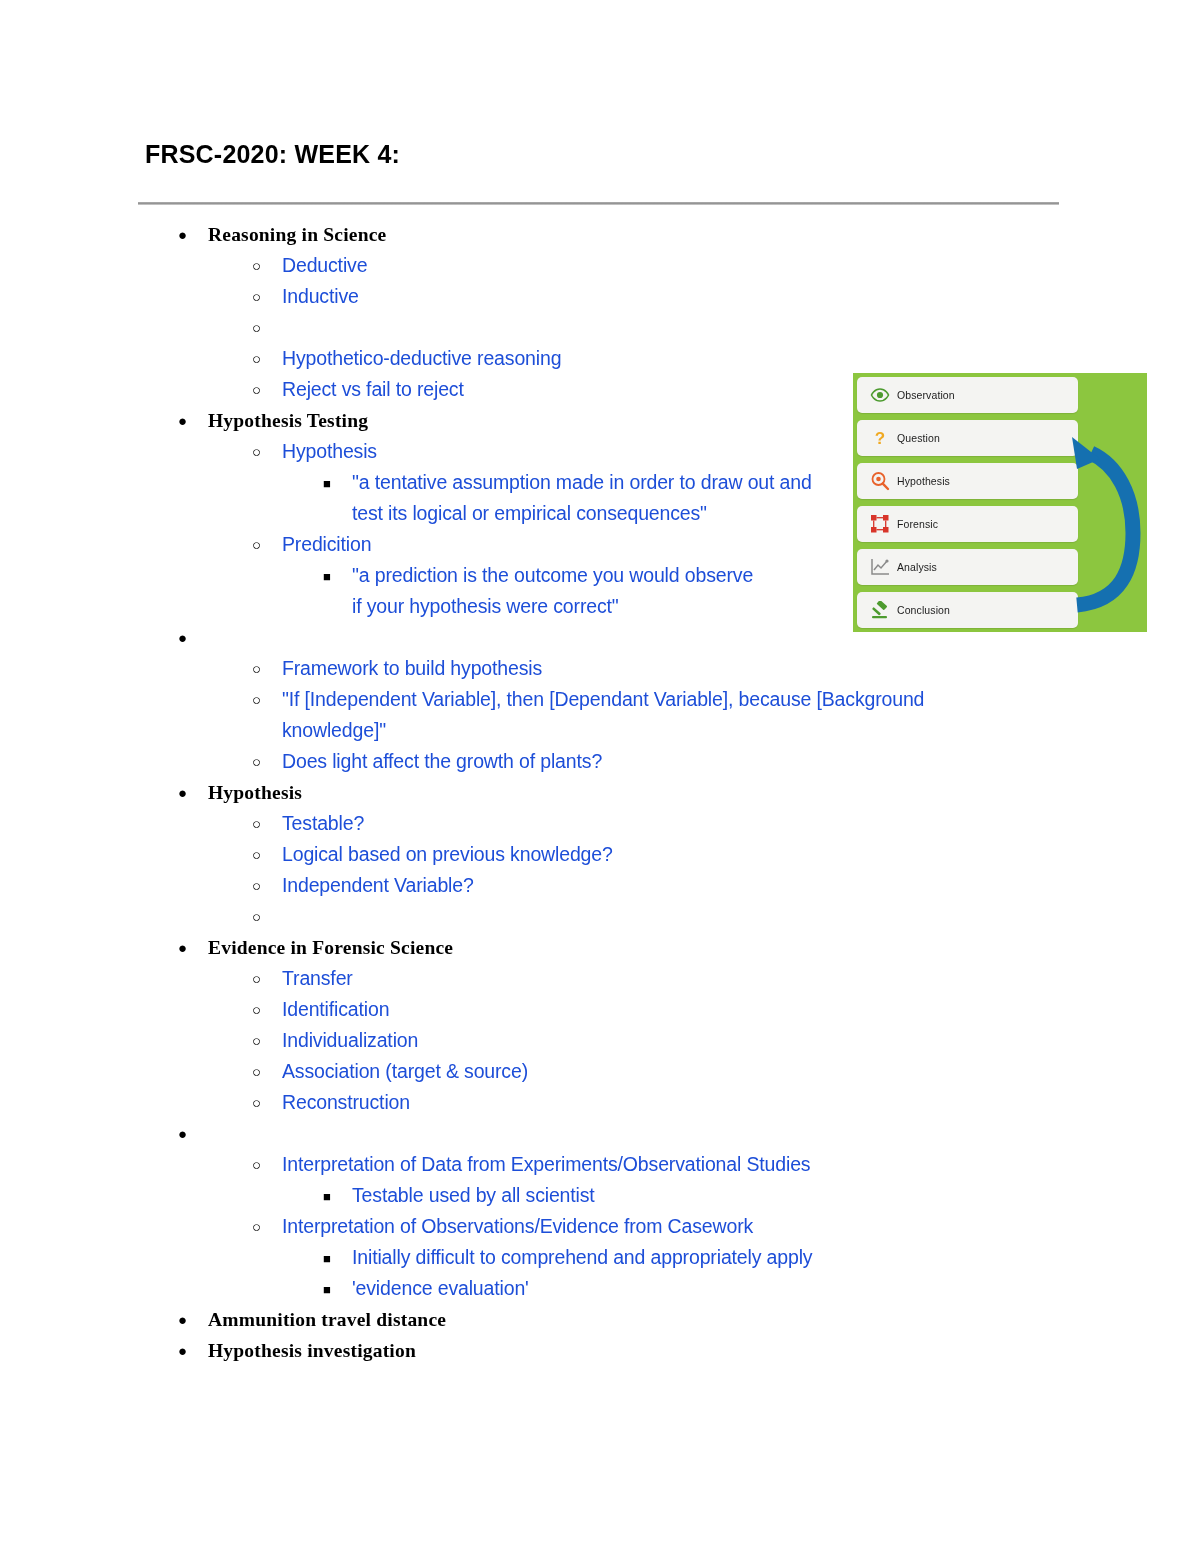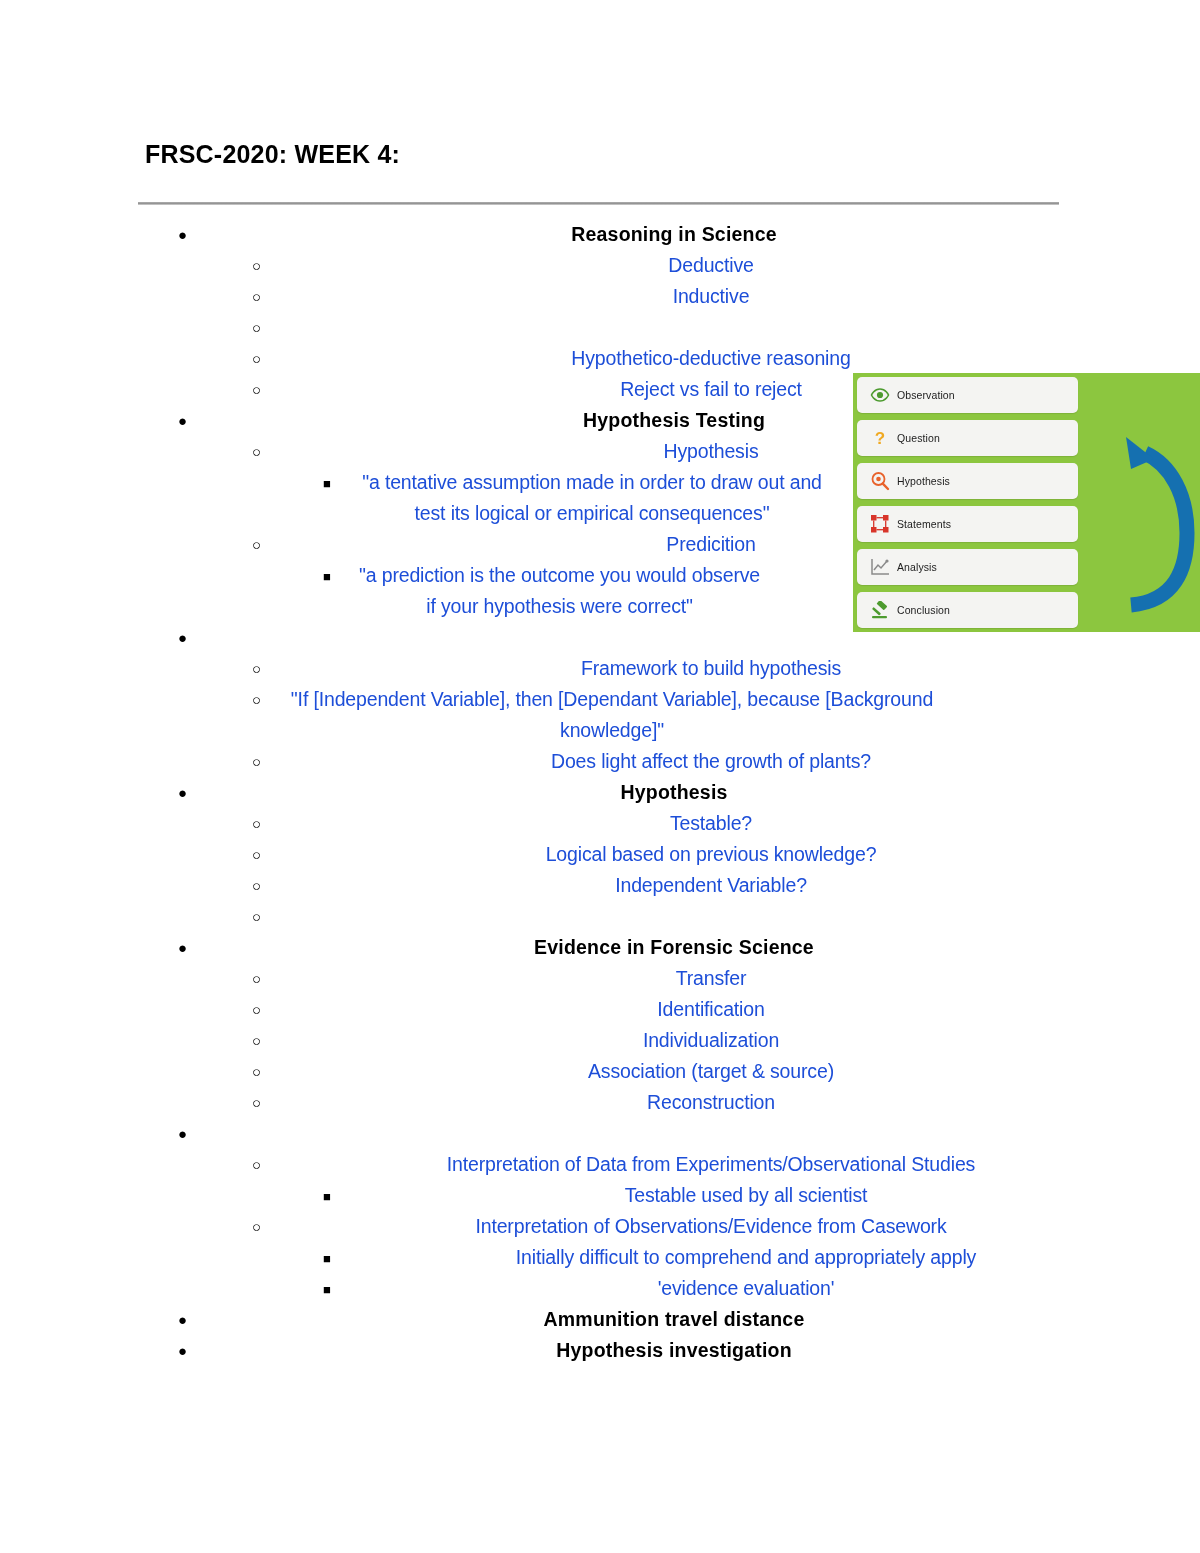--- a/index.html
+++ b/index.html
@@ -12,21 +12,20 @@
     height: 1553px;
     position: relative;
     font-family: "Liberation Sans", "DejaVu Sans", sans-serif;
     color: #000000;
     overflow: hidden;
   }
 
   .page {
     position: absolute;
     inset: 0;
-    text-align: center;
   }
 
   
   .doc-title {
     position: absolute;
     left: 145px;
     top: 140px;
     font-size: 25px;
     font-weight: bold;
     letter-spacing: 0.2px;
@@ -68,41 +67,41 @@
     display: block;
     font-size: 19.5px;
     line-height: 31px;
     color: #1d4ed8;
     letter-spacing: -0.15px;
   }
 
   
   .lvl1 { padding-left: 208px; padding-right: 60px; }
   .lvl1 .bullet { left: 178px; font-size: 15px; }
-  .lvl1 .txt { font-weight: bold; letter-spacing: 0.2px; color: #000; }
+  .lvl1 .txt { font-weight: bold; letter-spacing: 0.2px; color: #000; font-family: Liberation Serif, serif; }
 
   
   .lvl2 { padding-left: 282px; padding-right: 60px; }
   .lvl2 .bullet { left: 252px; font-size: 15px; }
 
   
   .lvl3 { padding-left: 352px; padding-right: 60px; }
   .lvl3 .bullet { left: 323px; font-size: 13px; line-height: 33px; }
 
   
   .w-narrow  { max-width: 480px; }
   .w-narrow2 { max-width: 415px; }
   .w-mid     { max-width: 660px; }
 
   
   .figure {
     position: absolute;
     left: 853px;
     top: 373px;
-    width: 348px;
+    width: 294px;
     height: 259px;
     background: #8cc63f;
     overflow: hidden;
   }
 
   .fig-rows {
     position: absolute;
     left: 4px;
     top: 4px;
     width: 221px;
@@ -325,21 +324,21 @@
               <rect x="1" y="1" width="5.5" height="5.5" fill="#d8352a"></rect>
               <rect x="13" y="1" width="5.5" height="5.5" fill="#d8352a"></rect>
               <rect x="1" y="13" width="5.5" height="5.5" fill="#d8352a"></rect>
               <rect x="13" y="13" width="5.5" height="5.5" fill="#d8352a"></rect>
               <line x1="6.5" y1="3.7" x2="13" y2="3.7" stroke="#d8352a" stroke-width="1.3"></line>
               <line x1="3.7" y1="6.5" x2="3.7" y2="13" stroke="#d8352a" stroke-width="1.3"></line>
               <line x1="15.7" y1="6.5" x2="15.7" y2="13" stroke="#d8352a" stroke-width="1.3"></line>
               <line x1="6.5" y1="15.7" x2="13" y2="15.7" stroke="#d8352a" stroke-width="1.3"></line>
             </svg>
           </span>
-          <span class="fig-label">Statements</span>
+          <span class="fig-label">Forensic</span>
         </div>
         <div class="fig-row">
           <span class="fig-icon">
             <svg width="20" height="18" viewBox="0 0 20 18">
               <polyline points="2,1 2,16 19,16" fill="none" stroke="#8a8a8a" stroke-width="1.5"></polyline>
               <polyline points="4,12 8,7 11,10 17,3" fill="none" stroke="#8a8a8a" stroke-width="1.5"></polyline>
               <circle cx="17" cy="3" r="1.6" fill="#8a8a8a"></circle>
             </svg>
           </span>
           <span class="fig-label">Analysis</span>

